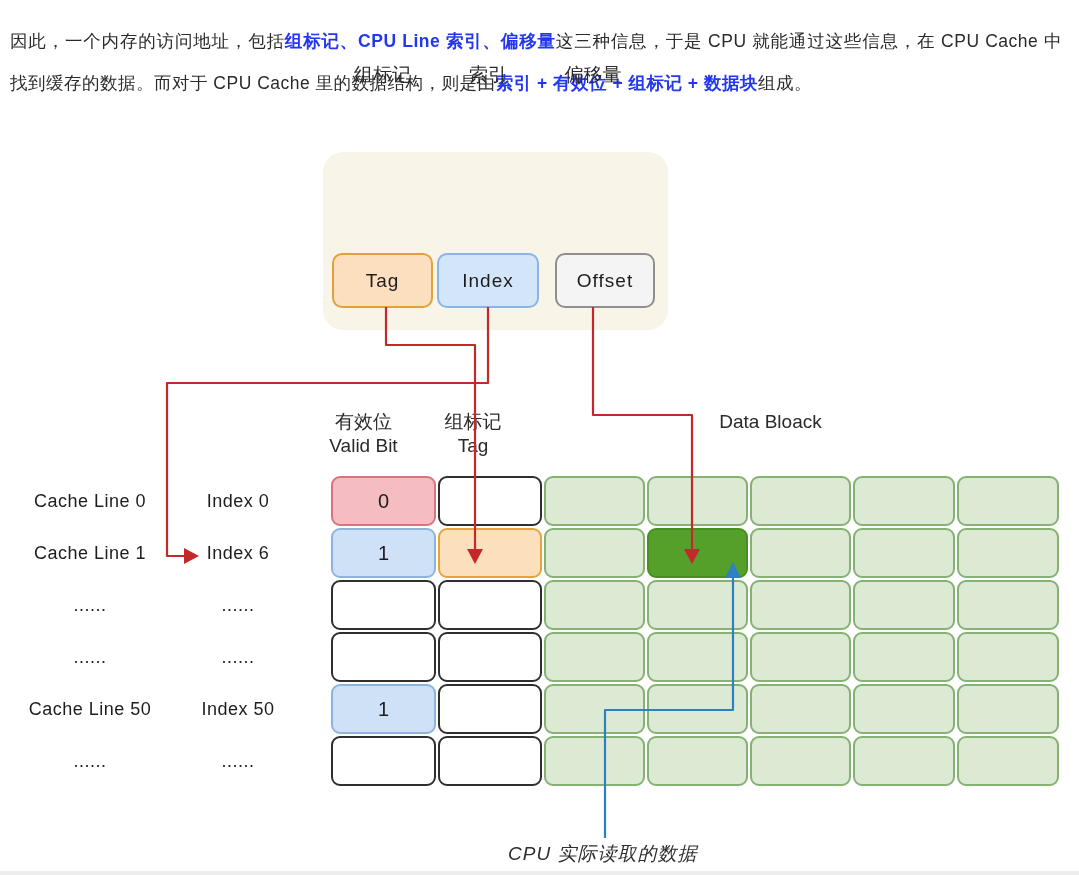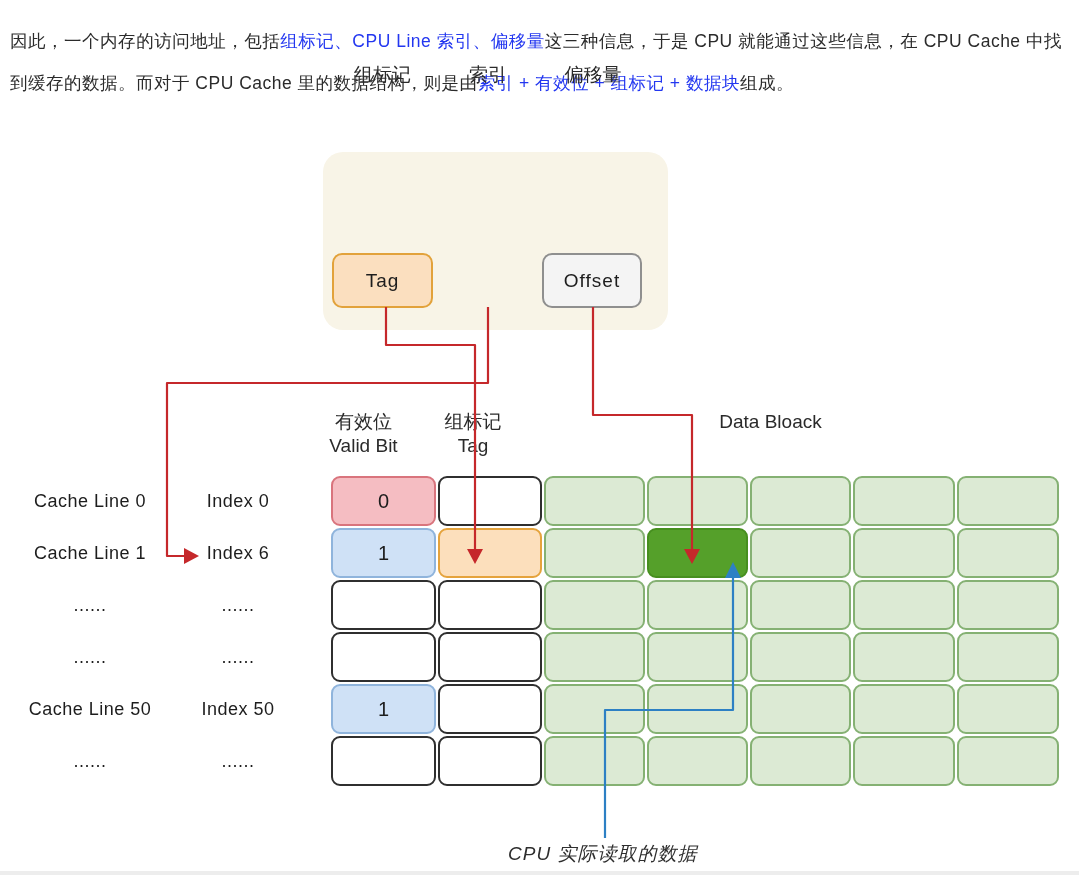--- a/index.html
+++ b/index.html
@@ -7,21 +7,21 @@
     width:1079px;height:875px;position:relative;background:#ffffff;
     font-family:"Liberation Sans","DejaVu Sans",sans-serif;
     overflow:hidden;
   }
   
   .para{
     position:absolute;left:10px;top:2px;width:1052px;
     font-size:17.5px;line-height:42px;color:#2b2b2b;
     text-align:justify;letter-spacing:.5px;
   }
-  .para .hl{color:#2337f0;font-weight:normal;}
+  .para .hl{color:#2337f0;font-weight:bold;}
   
   .addr-box{
     position:absolute;left:323px;top:152px;width:345px;height:178px;
     background:#f8f4e7;border-radius:20px;
   }
   .addr-title{
     position:absolute;left:0;top:14px;width:100%;text-align:center;
     font-size:22px;font-weight:bold;color:#151515;letter-spacing:1px;
   }
   .addr-label{position:absolute;top:62px;text-align:center;font-size:19px;color:#2a2a2a;}
@@ -32,21 +32,21 @@
     font-size:19px;color:#1d1d1d;letter-spacing:1px;
   }
   .addr-field.orange{background:#fbdfbf;border-color:#e2a23b;}
   .addr-field.blue{background:#d3e5f8;border-color:#8ab4e8;}
   .addr-field.gray{background:#f4f4f4;border-color:#8f8f8f;}
   .lab-tag{left:332px;width:101px;}
   .lab-index{left:437px;width:102px;}
   .lab-offset{left:543px;width:100px;}
   .f-tag{left:9px;width:101px;}
   .f-index{left:114px;width:102px;}
-  .f-offset{left:219px;width:100px;}
+  .f-offset{left:232px;width:100px;}
   
   .tbl-header{
     position:absolute;text-align:center;color:#2a2a2a;
     font-size:19px;line-height:24px;
   }
   .hdr-valid{left:310px;top:410px;width:107px;}
   .hdr-tag{left:420px;top:410px;width:106px;}
   .hdr-data{left:543px;top:410px;width:455px;}
   
   .line-labels{position:absolute;left:20px;top:475px;width:140px;}
@@ -76,20 +76,21 @@
   
   .overlay{position:absolute;left:0;top:0;z-index:5;pointer-events:none;}
 </style>
 </head>
 <body>
 
 <p class="para"><span>因此，一个内存的访问地址，包括</span><span class="hl">组标记、CPU Line 索引、偏移量</span><span>这三种信息，于是 CPU 就能通过这些信息，在 CPU Cache 中找到缓存的数据。而对于 CPU Cache 里的数据结构，则是由</span><span class="hl">索引 + 有效位 + 组标记 + 数据块</span><span>组成。</span></p>
 
 <div class="addr-box">
   <div class="addr-field f-tag orange">Tag</div>
+  <div class="addr-field f-index blue">Index</div>
   <div class="addr-field f-offset gray">Offset</div>
 </div>
 <div class="addr-label lab-tag">组标记</div>
 <div class="addr-label lab-index">索引</div>
 <div class="addr-label lab-offset">偏移量</div>
 
 <div class="tbl-header hdr-valid">
   <div>有效位</div>
   <div>Valid Bit</div>
 </div>

